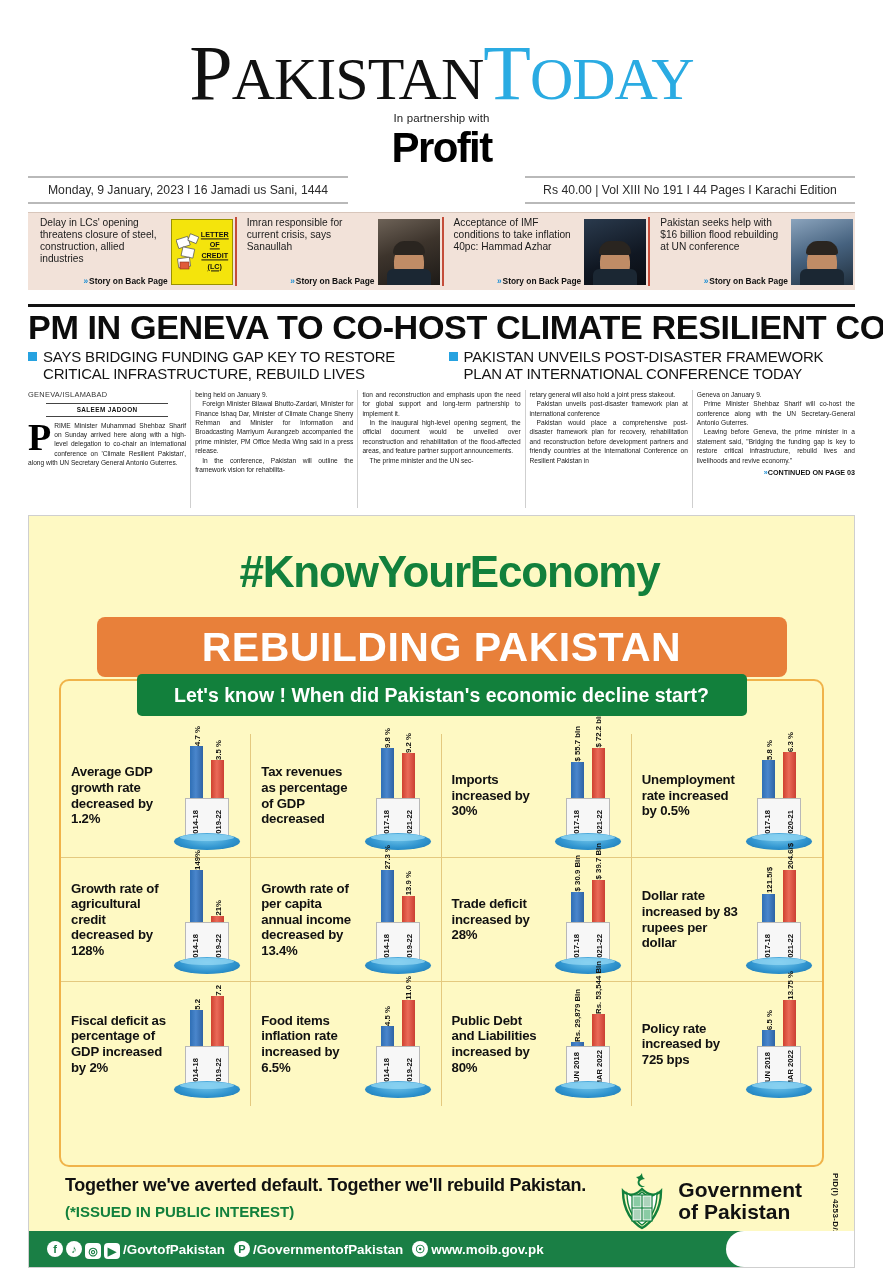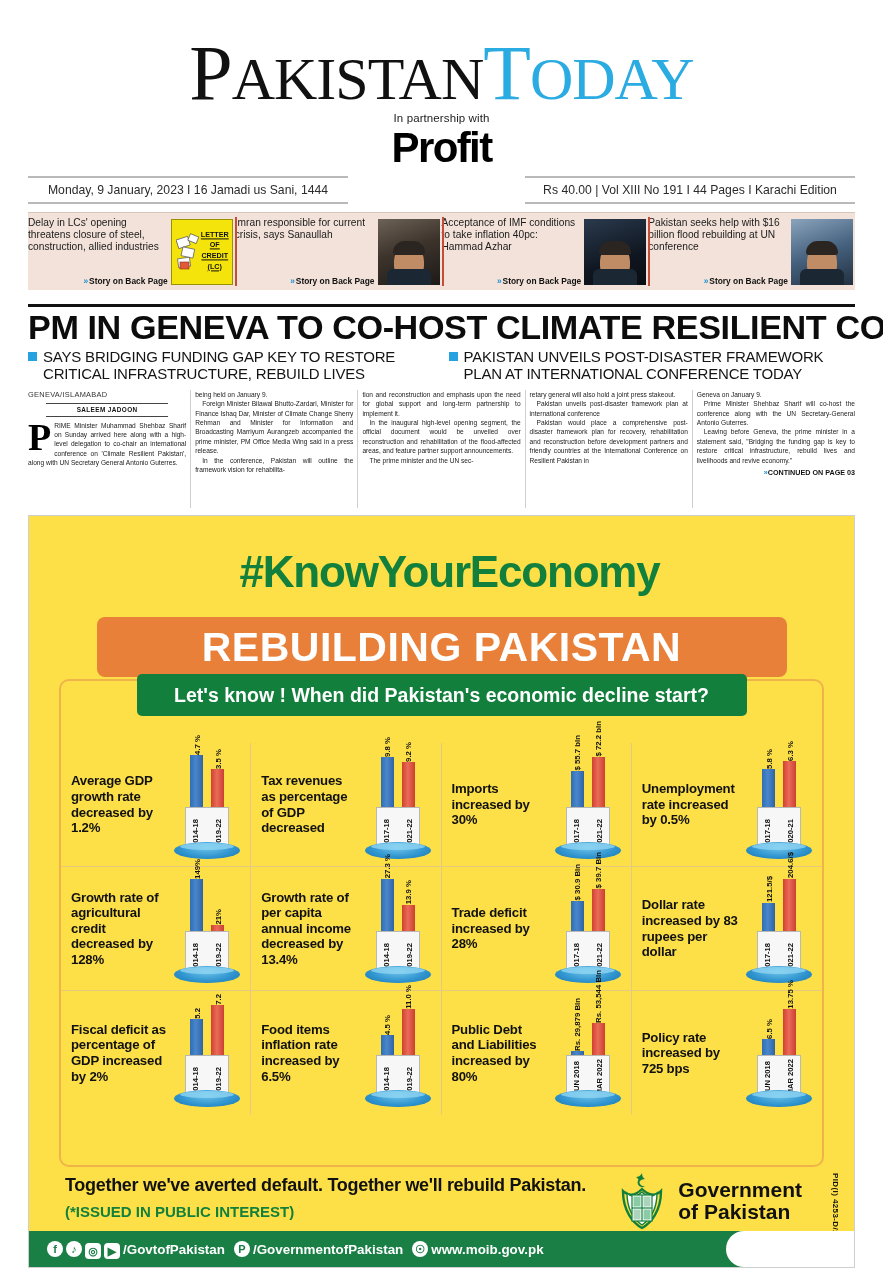--- a/index.html
+++ b/index.html
@@ -55,21 +55,21 @@
   .datebar .right { right: 0; width: 330px; justify-content: center; }
 
   
   .teasers {
     position: absolute; left: 28px; right: 28px; top: 194px;
     height: 78px;
     background: #f2e2d9;
     display: flex;
     border-top: 1px solid #d8c6bb;
   }
-  .teaser { flex: 1 1 0; display: flex; position: relative; padding: 4px 2px 4px 0; }
+  .teaser { flex: 1 1 0; display: flex; position: relative; padding: 4px 2px 4px 12px; }
   .teaser + .teaser::before {
     content: ""; position: absolute; left: 0; top: 4px; bottom: 4px;
     width: 2px; background: #c44d3a;
   }
   .teaser-text { flex: 1 1 auto; display: flex; flex-direction: column; justify-content: space-between; }
   .teaser-head {
     font-size: 10.2px; line-height: 1.18; color: #1b1b1b; font-weight: 500;
   }
   .teaser-link {
     font-size: 8.4px; font-weight: bold; color: #111; text-align: right;
@@ -163,21 +163,21 @@
   .col p.ind { text-indent: 7px; }
   .contd {
     text-align: right; font-size: 7.2px; font-weight: bold; color: #111; margin-top: 3px;
     white-space: nowrap;
   }
   .contd .chev { color: #1c8ed4; letter-spacing: -2px; margin-right: 2px; }
 
   
   .ad {
     position: absolute; left: 28px; right: 28px; top: 497px; bottom: 24px;
-    background: #fde047; border: 1px solid #cfcfcf;
+    background: #fef9c3; border: 1px solid #cfcfcf;
     overflow: hidden;
     padding-left: 16px;
   }
   .ad-hash {
     text-align: center; color: #12803c;
     font-family: "Liberation Sans", sans-serif; font-weight: bold;
     font-size: 44px; letter-spacing: -1.2px; line-height: 1;
     margin-top: 34px;
   }
   .ad-frame {
@@ -195,21 +195,21 @@
   .ad-sub {
     position: absolute; left: 50%; transform: translateX(-50%);
     top: 158px; width: 610px; height: 42px;
     background: #12803c; border-radius: 5px;
     display: flex; align-items: center; justify-content: center;
     color: #fff; font-weight: bold; font-size: 19.5px;
     z-index: 4;
   }
 
   .grid {
-    position: absolute; left: 32px; right: 32px; top: 227px; height: 372px;
+    position: absolute; left: 32px; right: 32px; top: 218px; height: 372px;
     display: grid; grid-template-columns: repeat(4, 1fr); grid-template-rows: repeat(3, 1fr);
   }
   .cell {
     position: relative; display: flex; align-items: center;
     padding: 4px 4px 4px 10px;
     border-right: 1px solid #e4c97f; border-bottom: 1px solid #e4c97f;
   }
   .cell:nth-child(4n) { border-right: none; }
   .cell:nth-child(n+9) { border-bottom: none; }
   .cell-label {

